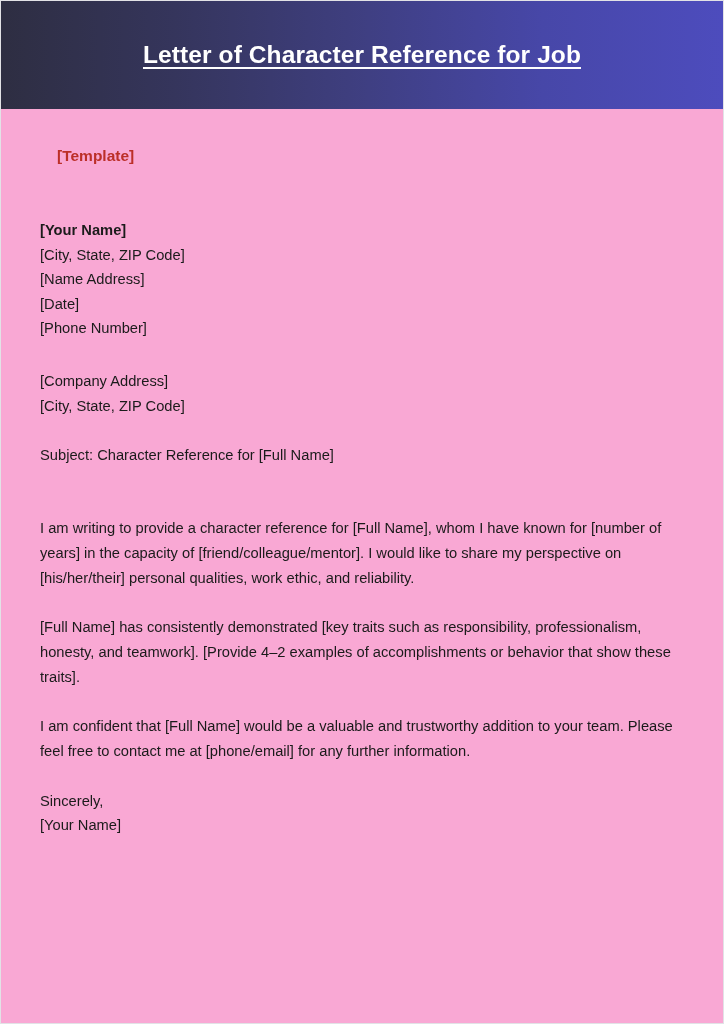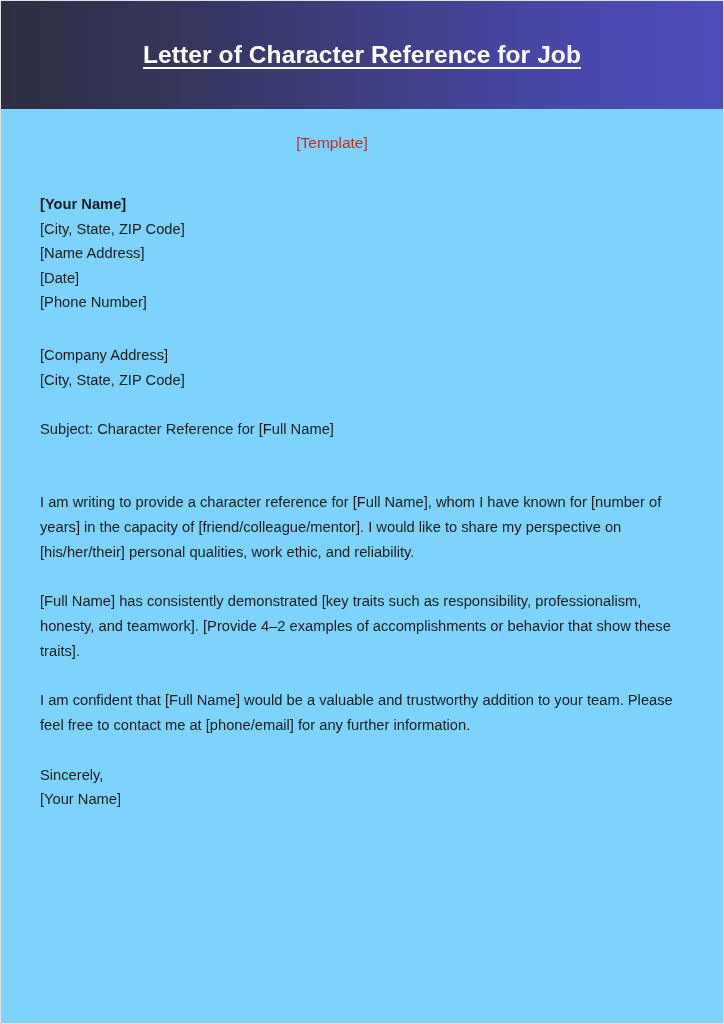--- a/index.html
+++ b/index.html
@@ -13,21 +13,21 @@
     background: #ffffff;
     font-family: "Liberation Sans", sans-serif;
     color: #1a1a1a;
     overflow: hidden;
   }
 
   .page {
     position: relative;
     width: 724px;
     height: 1024px;
-    background: #7dd3fc;
+    background: #f9a8d4;
     box-sizing: border-box;
     border: 1px solid #e2e2e6;
   }
 
   
   .doc-header {
     width: 100%;
     height: 108px;
     background: linear-gradient(90deg, #2e2e42 0%, #35355c 24%, #3e3e7e 48%, #4747a8 75%, #4d4cbd 100%);
     display: flex;
@@ -49,25 +49,25 @@
     white-space: nowrap;
   }
 
   
   .doc-body {
     padding: 0 39px;
     box-sizing: border-box;
   }
 
   .template-tag {
-    text-align: center;
+    text-align: left;
     color: #bc2f28;
     font-size: 15.5px;
-    font-weight: normal;
-    margin: 4px;
+    font-weight: bold;
+    margin: 17px;
     padding-top: 21px;
     padding-bottom: 0;
     padding-right: 60px;
   }
 
   .block {
     margin: 0;
     padding: 0;
   }
 

